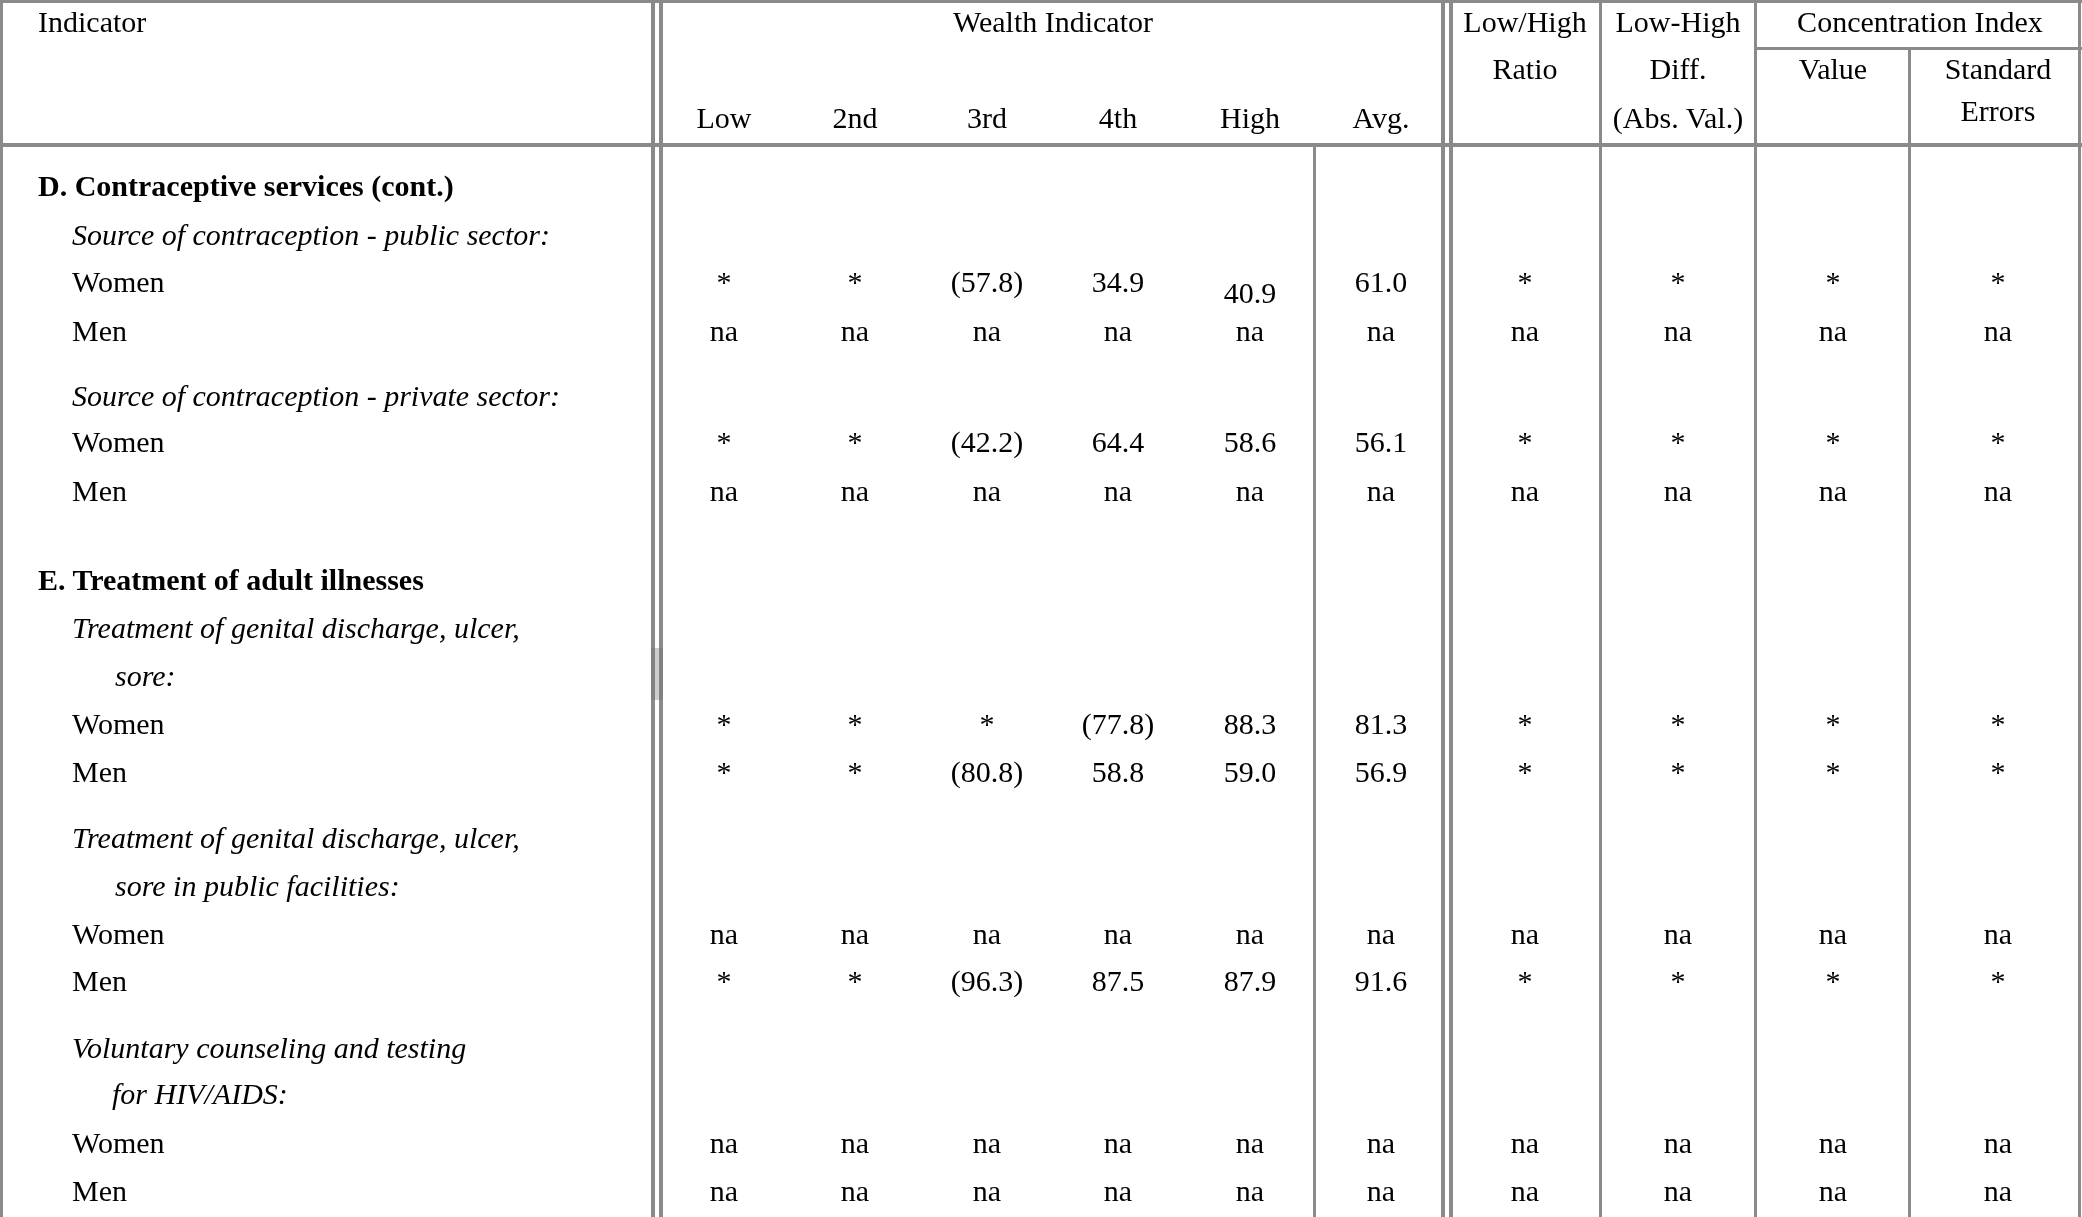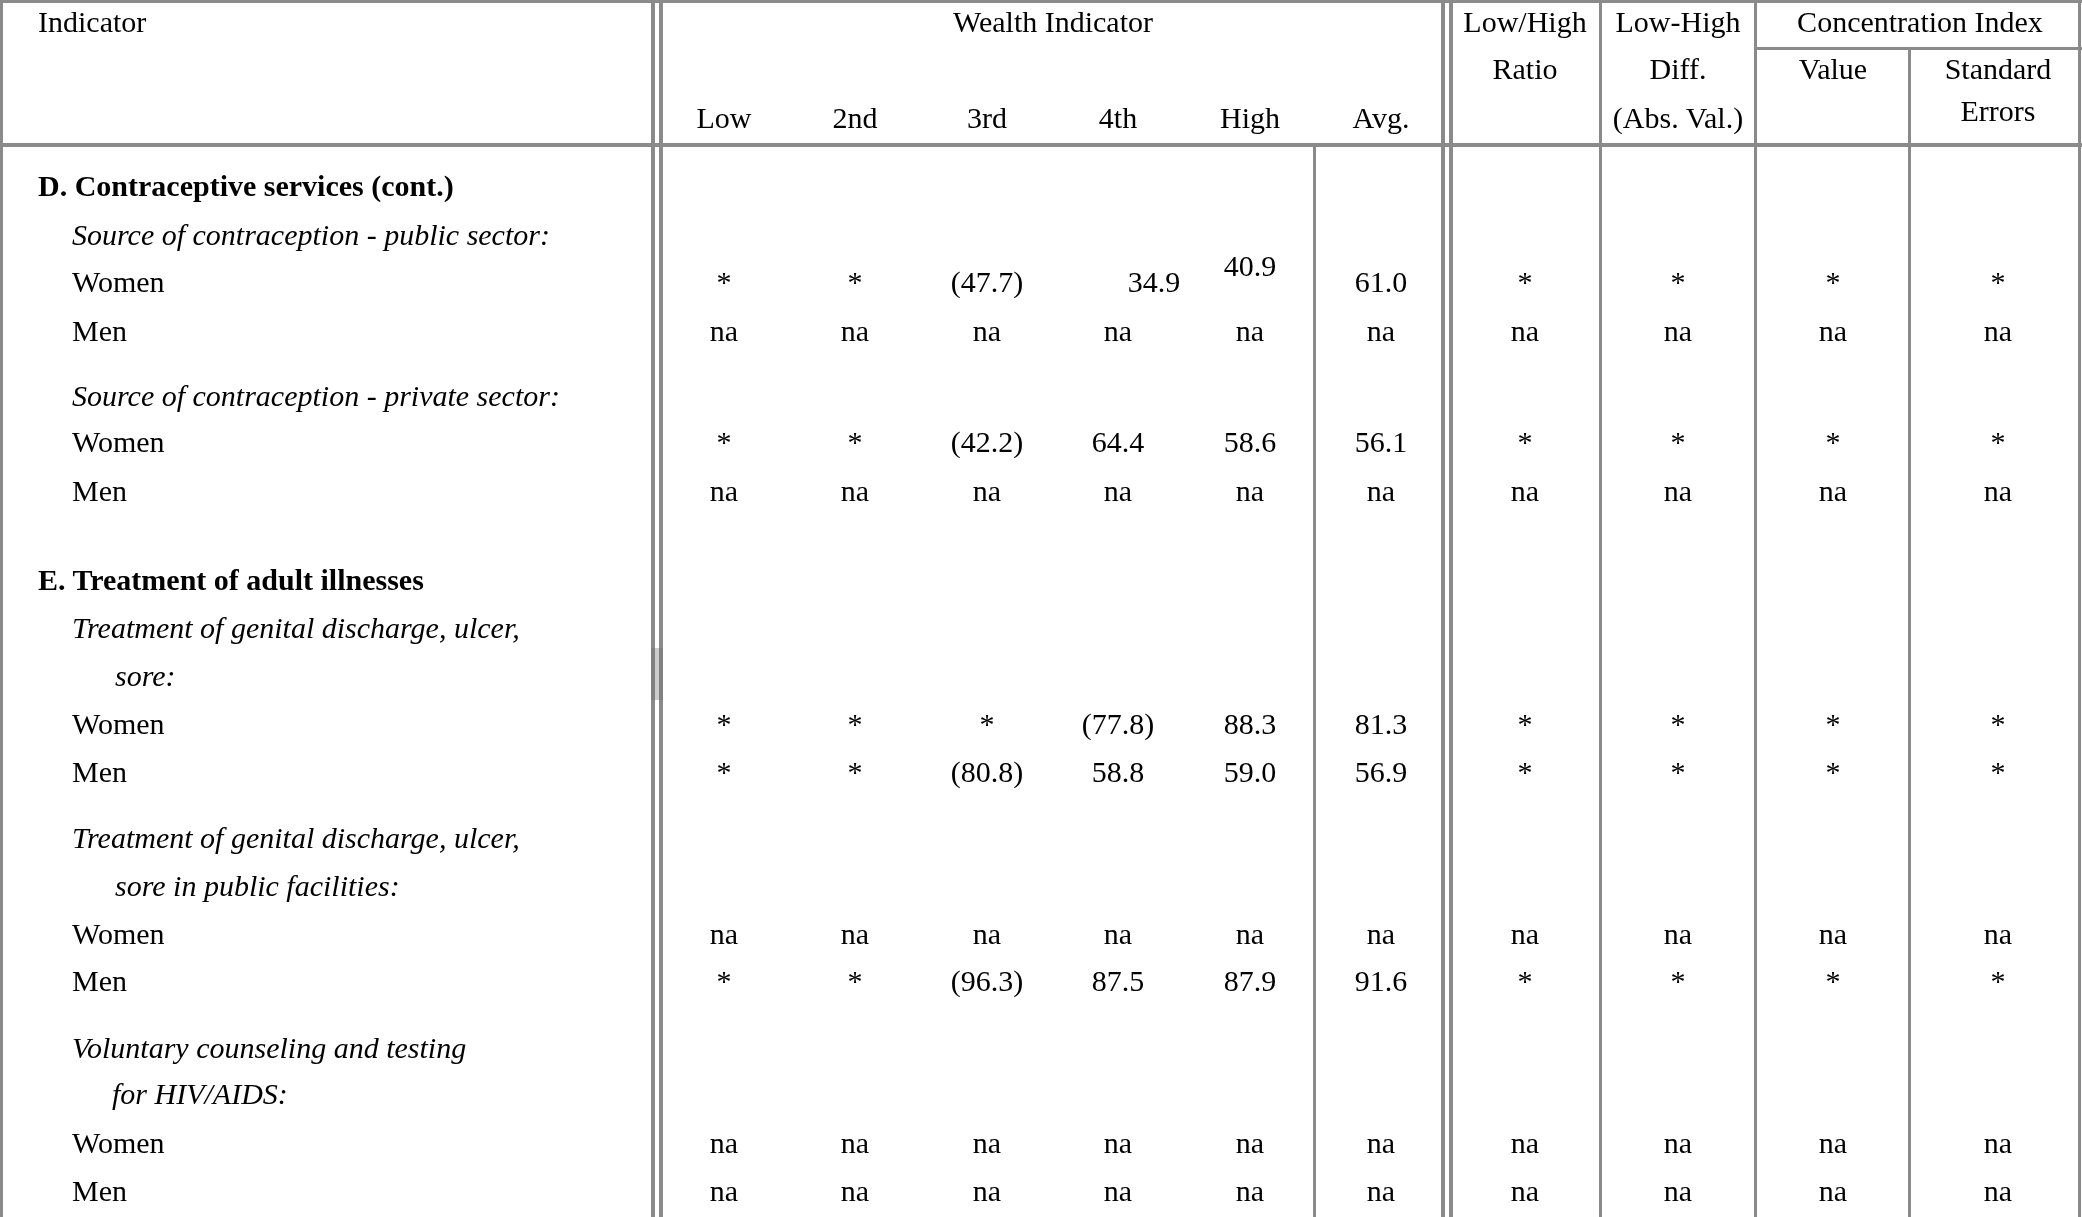--- a/index.html
+++ b/index.html
@@ -67,23 +67,23 @@
 <div class="t" style="left:72px;top:916px;">Women</div>
 <div class="t" style="left:72px;top:963px;">Men</div>
 <div class="t i" style="left:72px;top:1030px;">Voluntary counseling and testing</div>
 <div class="t i" style="left:112px;top:1076px;">for HIV/AIDS:</div>
 <div class="t" style="left:72px;top:1125px;">Women</div>
 <div class="t" style="left:72px;top:1173px;">Men</div>
 
 <div id="cells">
     <div class="t c" style="left: 724px; top: 264px;">*</div>
     <div class="t c" style="left: 855px; top: 264px;">*</div>
-    <div class="t c" style="left: 987px; top: 264px;">(47.7)</div>
-    <div class="t c" style="left: 1154px; top: 264px;">34.9</div>
-    <div class="t c" style="left: 1250px; top: 248px; font-family: Liberation Serif, serif;">40.9</div>
+    <div class="t c" style="left: 987px; top: 264px;">(57.8)</div>
+    <div class="t c" style="left: 1118px; top: 264px;">34.9</div>
+    <div class="t c" style="left: 1250px; top: 275px; font-family: Liberation Serif, serif;">40.9</div>
     <div class="t c" style="left: 1381px; top: 264px;">61.0</div>
     <div class="t c" style="left: 1525px; top: 264px;">*</div>
     <div class="t c" style="left: 1678px; top: 264px;">*</div>
     <div class="t c" style="left: 1833px; top: 264px;">*</div>
     <div class="t c" style="left: 1998px; top: 264px;">*</div>
     <div class="t c" style="left: 724px; top: 313px;">na</div>
     <div class="t c" style="left: 855px; top: 313px;">na</div>
     <div class="t c" style="left: 987px; top: 313px;">na</div>
     <div class="t c" style="left: 1118px; top: 313px;">na</div>
     <div class="t c" style="left: 1250px; top: 313px;">na</div>

